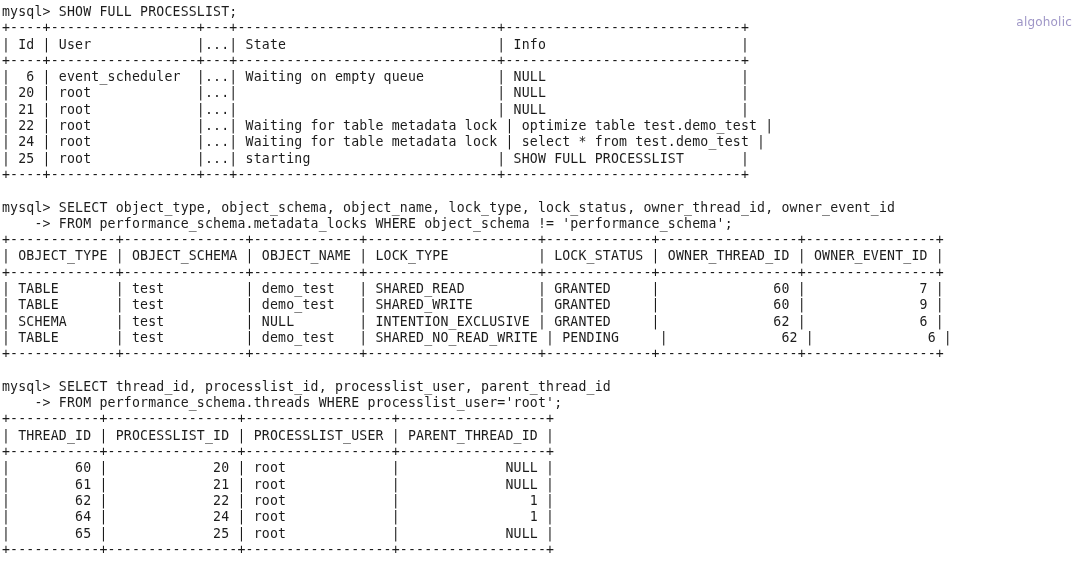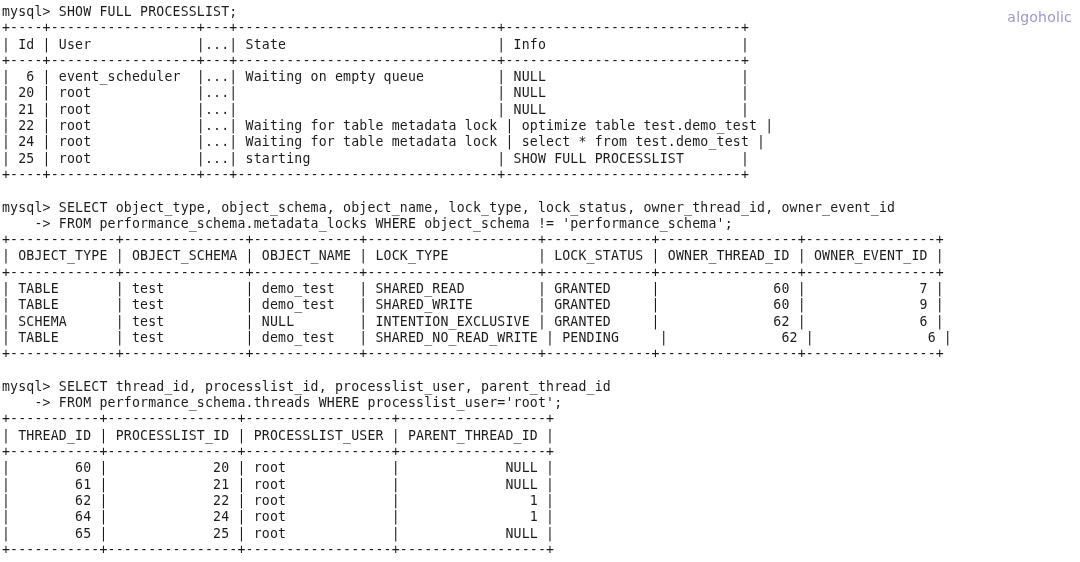--- a/index.html
+++ b/index.html
@@ -27,24 +27,24 @@
     font-size: 13.2px;
     line-height: 16.3px;
     letter-spacing: 0.18px;
     color: #1c1c1c;
     white-space: pre;
     margin: 0;
     tab-size: 8;
   }
   .watermark {
     position: absolute;
-    top: 9px;
+    top: 15px;
     right: 8px;
     font-family: "DejaVu Sans", "Liberation Sans", sans-serif;
-    font-size: 14px;
+    font-size: 12px;
     letter-spacing: 0.2px;
     color: #9a91c4;
     white-space: pre;
     opacity: 0.95;
   }
 </style>
 </head>
 <body>
 
 <div id="terminal">

